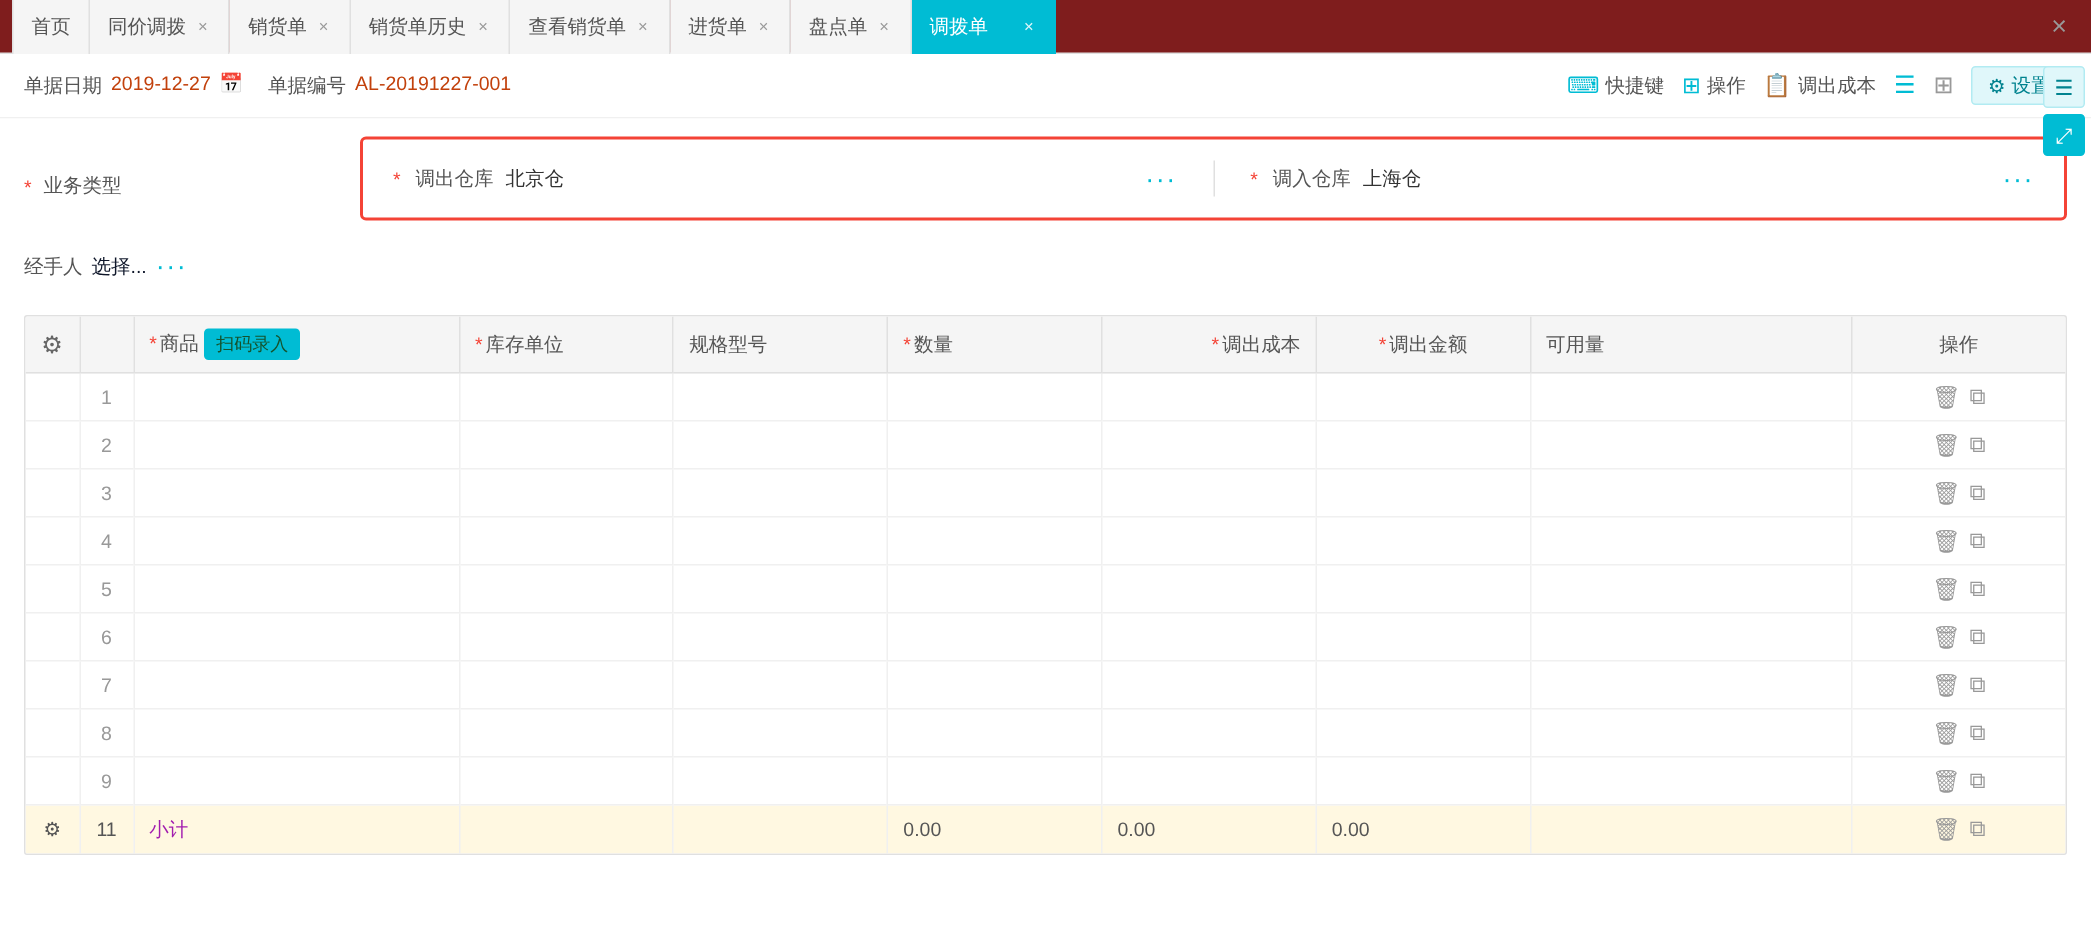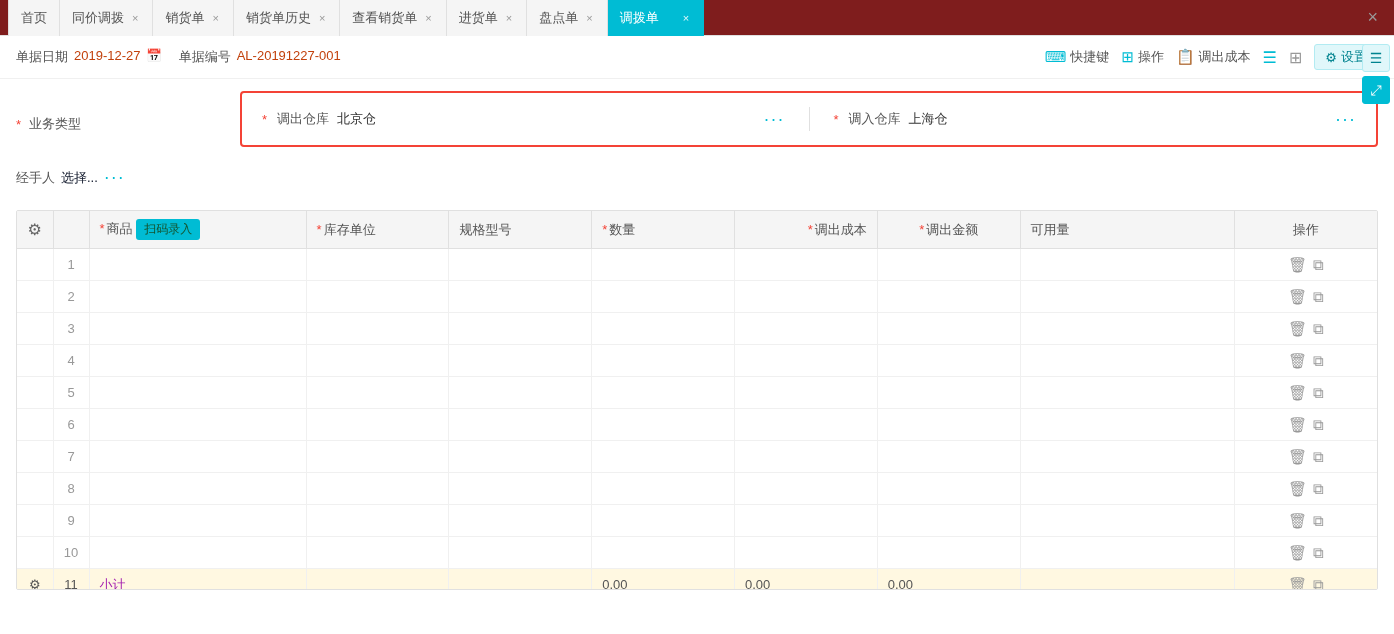--- a/index.html
+++ b/index.html
@@ -542,37 +542,20 @@
         <td></td>
         <td></td>
         <td></td>
         <td>
           <div class="op-icons">
             <span class="op-icon">🗑</span>
             <span class="op-icon">⧉</span>
           </div>
         </td>
       </tr>
-          <tr>
-        <td style="text-align:center;"></td>
-        <td class="row-num">10</td>
-        <td></td>
-        <td></td>
-        <td></td>
-        <td></td>
-        <td></td>
-        <td></td>
-        <td></td>
-        <td>
-          <div class="op-icons">
-            <span class="op-icon">🗑</span>
-            <span class="op-icon">⧉</span>
-          </div>
-        </td>
-      </tr>
           <tr class="subtotal-row">
         <td style="text-align:center;">⚙</td>
         <td class="row-num">11</td>
         <td style="color:#a21caf;">小计</td>
         <td></td>
         <td></td>
         <td>0.00</td>
         <td>0.00</td>
         <td>0.00</td>
         <td></td>

